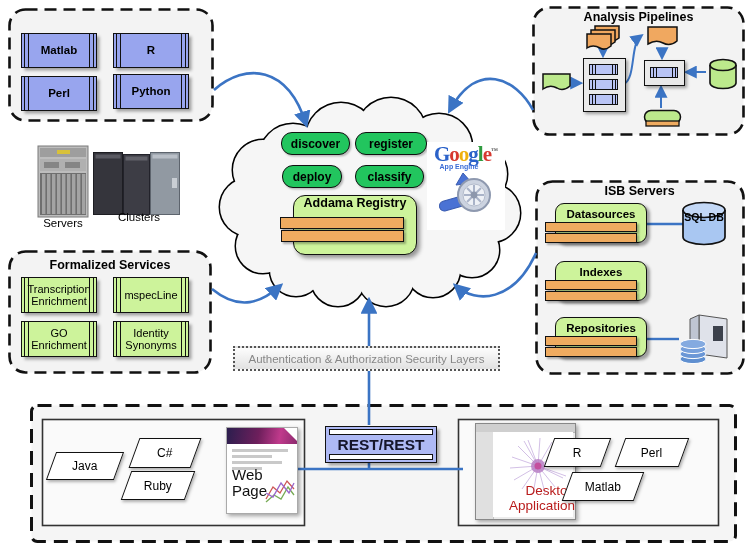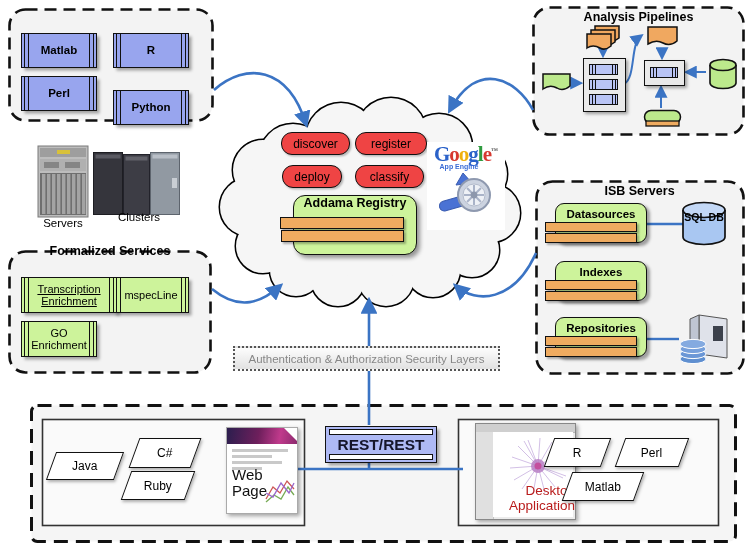--- a/index.html
+++ b/index.html
@@ -15,22 +15,22 @@
         display:flex;align-items:center;justify-content:center;text-align:center;
         padding:0 11px;box-sizing:border-box;line-height:1.12;
         box-shadow:2.5px 2.5px 3px rgba(0,0,0,.35);}
   .comp::before,.comp::after{content:"";position:absolute;top:-1px;bottom:-1px;width:3px;
         border-left:1.5px solid #111;border-right:1.5px solid #111;}
   .comp::before{left:2px}.comp::after{right:2px}
   .comp.blue{background:#98a5ee;font-weight:bold;font-size:11.5px;}
   .comp.green{background:#cdf39b;font-weight:normal;font-size:11px;}
 
   .pill{position:absolute;z-index:3;border:1.8px solid #111;border-radius:11px;
-        background:#ef4444;display:flex;align-items:center;justify-content:center;
-        font-weight:normal;font-size:12px;box-shadow:1.5px 1.5px 2px rgba(0,0,0,.25);}
+        background:#22c55e;display:flex;align-items:center;justify-content:center;
+        font-weight:bold;font-size:12px;box-shadow:1.5px 1.5px 2px rgba(0,0,0,.25);}
 
   
   .gtab{position:absolute;z-index:3;background:#cdf39b;border:1.6px solid #111;border-radius:9px;
         box-shadow:2.5px 2.5px 3px rgba(0,0,0,.35);box-sizing:border-box;}
   .gtab .tlabel{display:block;text-align:center;font-weight:bold;font-size:11.5px;margin-top:4px;}
   .obar{position:absolute;background:#efab60;border:1.4px solid #111;
         box-shadow:2px 2px 2px rgba(0,0,0,.3);z-index:4;}
 
   .registry{background:#cdf39b;border:1.8px solid #111;border-radius:12px;
         box-shadow:3px 3px 4px rgba(0,0,0,.4);}
@@ -171,21 +171,21 @@
 
   <div class="comp blue" style="left:21px;top:33px;width:76px;height:35px;">
       <span>Matlab</span>
     </div>
   <div class="comp blue" style="left:113px;top:33px;width:76px;height:35px;">
       <span>R</span>
     </div>
   <div class="comp blue" style="left:21px;top:76px;width:76px;height:35px;">
       <span>Perl</span>
     </div>
-  <div class="comp blue" style="left:113px;top:90px;width:76px;height:35px;">
+  <div class="comp blue" style="left:113px;top:74px;width:76px;height:35px;">
       <span>Python</span>
     </div>
 
   <div class="abs box-title" style="left:533px;top:10px;width:211px;">Analysis Pipelines</div>
 
   <div class="abs" style="left:586px;top:25px;">
     <svg width="36" height="29">
         <g stroke="#111" stroke-width="1.5" fill="#f0a860">
       <path d="M9,1 L33,1 L33,13 Q27,18 22,15 Q15,11 9,15 Z"></path>
       <path d="M5,5 L29,5 L29,17 Q23,22 18,19 Q11,15 5,19 Z"></path>
@@ -330,29 +330,32 @@
       <rect x="38" y="16" width="10" height="15" fill="#3c414c"></rect>
       <g stroke="#fff" stroke-width="1">
         <ellipse cx="18" cy="49" rx="13" ry="4.6" fill="#5f8fd0"></ellipse>
         <ellipse cx="18" cy="44" rx="13" ry="4.6" fill="#6b97d6"></ellipse>
         <ellipse cx="18" cy="39" rx="13" ry="4.6" fill="#77a0db"></ellipse>
         <ellipse cx="18" cy="34" rx="13" ry="4.6" fill="#84aae0"></ellipse>
       </g>
     </svg>
   </div>
 
-  <div class="abs box-title" style="left:9px;top:244px;width:202px;">Formalized Services</div>
-  <div class="comp green" style="left:21px;top:277px;width:96px;height:36px;text-decoration:underline;">
+  <div class="abs box-title" style="left:9px;top:258px;width:202px;">Formalized Services</div>
+  <div class="comp green" style="left:21px;top:277px;width:76px;height:36px;">
       <span>Transcription Enrichment</span>
     </div>
   <div class="comp green" style="left:113px;top:277px;width:76px;height:36px;">
       <span>mspecLine</span>
     </div>
   <div class="comp green" style="left:21px;top:321px;width:76px;height:36px;">
       <span>GO Enrichment</span>
+    </div>
+  <div class="comp green" style="left:113px;top:321px;width:76px;height:36px;">
+      <span>Identity Synonyms</span>
     </div>
 
   <div class="abs auth" style="left:233px;top:346px;width:267px;height:25px;">
     <span>Authentication &amp; Authorization Security Layers</span>
   </div>
 
   <div class="abs rest" style="left:325px;top:426px;width:112px;height:37px;">
     <span>REST/REST</span>
   </div>
 

